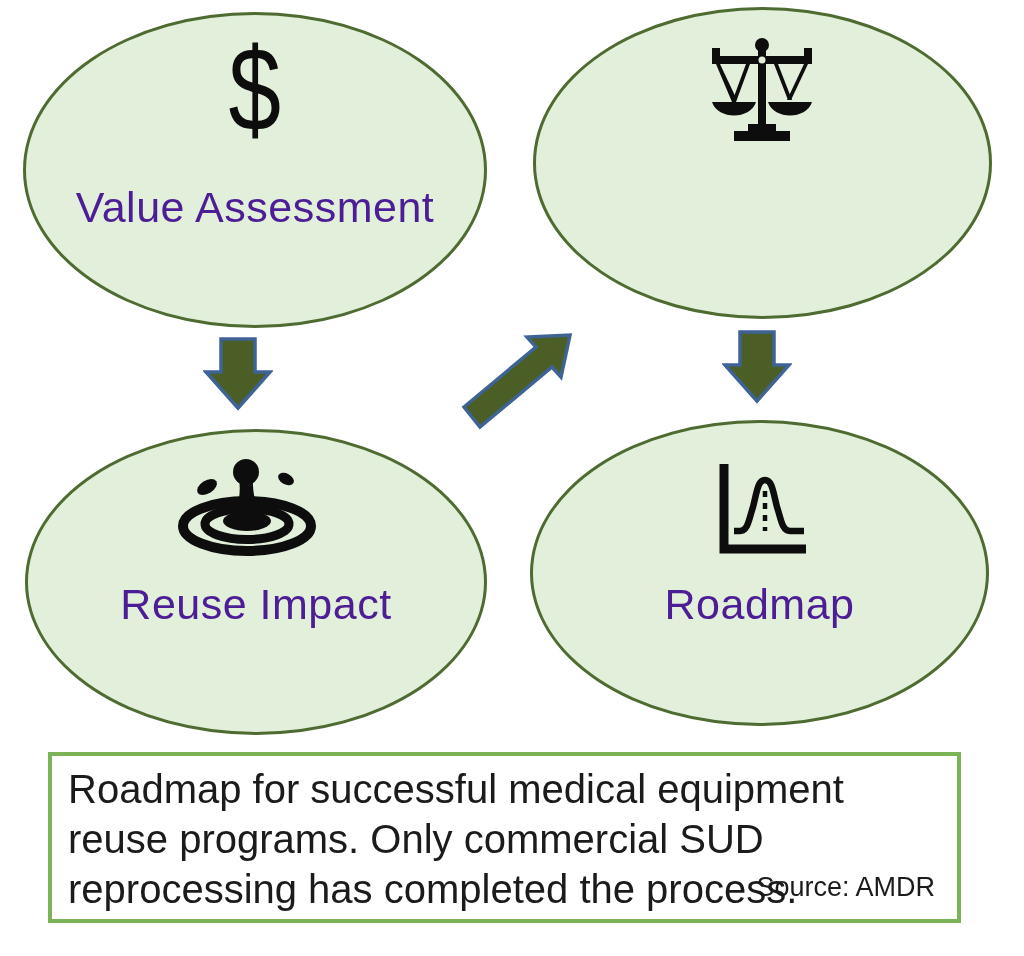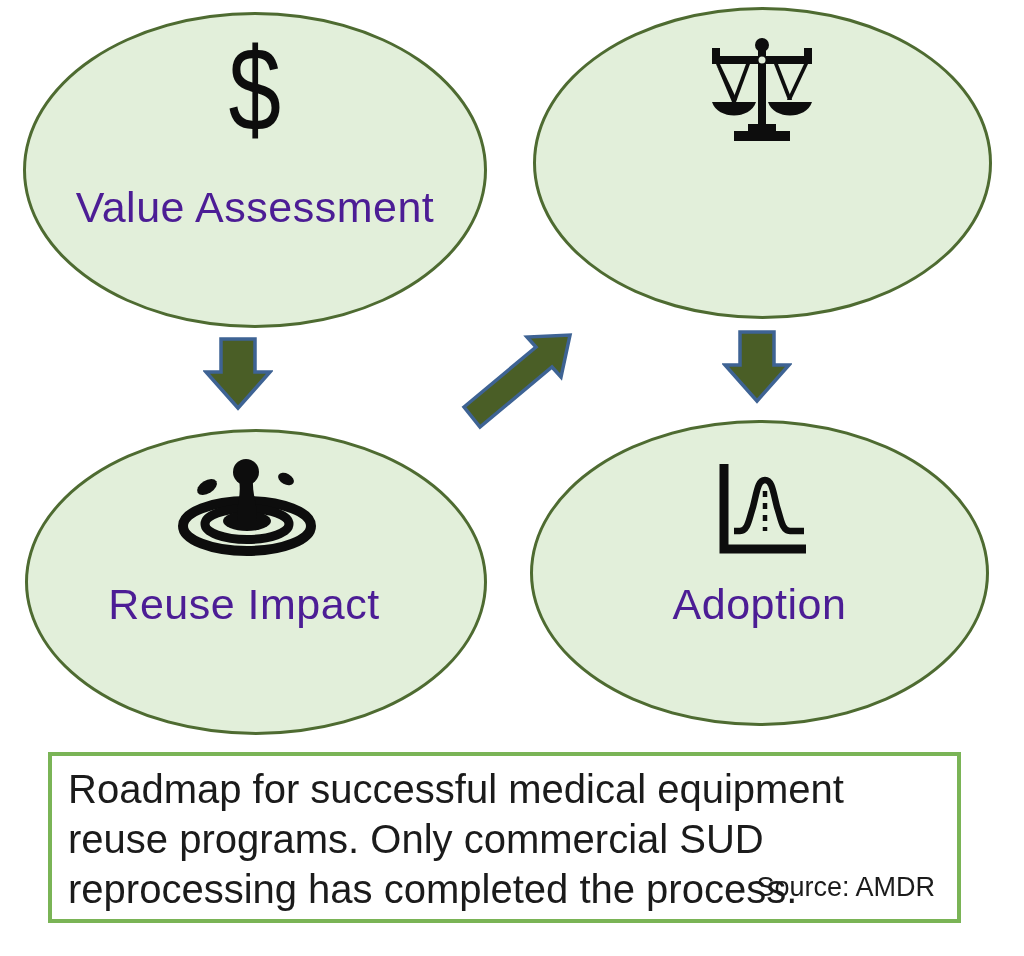--- a/index.html
+++ b/index.html
@@ -82,31 +82,31 @@
       </g>
       <g fill="#0d0d0d" stroke="none">
         <ellipse cx="85" cy="73" rx="24" ry="10"></ellipse>
         <circle cx="84" cy="24" r="13"></circle>
         <path d="M77,32 C80,48 73,60 76,73 L94,73 C97,60 90,48 91,32 Z"></path>
         <ellipse cx="45" cy="39" rx="11" ry="6.5" transform="rotate(-32 45 39)"></ellipse>
         <ellipse cx="124" cy="31" rx="8.5" ry="5.5" transform="rotate(28 124 31)"></ellipse>
       </g>
     </svg>
   </div>
-  <div class="node-label" style="left:13px;top:580px;width:462px;">Reuse Impact</div>
+  <div class="node-label" style="left:25px;top:580px;width:462px;">Reuse Impact</div>
 
   <div class="node" style="left:530px;top:420px;width:459px;height:306px;"></div>
   <div class="icon-wrap" style="left:714px;top:461px;">
     <svg width="95" height="96" viewBox="0 0 95 96">
       <path d="M10,3 L10,88 L92,88" fill="none" stroke="#0d0d0d" stroke-width="9"></path>
       <path d="M20,70 L26,70 C34,70 35,58 39,46 C43,30 44,19 51,19 C58,19 59,30 63,46 C67,58 68,70 76,70 L90,70" fill="none" stroke="#0d0d0d" stroke-width="6.5"></path>
       <path d="M51,30 L51,70" fill="none" stroke="#0d0d0d" stroke-width="4.5" stroke-dasharray="6,6"></path>
     </svg>
   </div>
-  <div class="node-label" style="left:530px;top:580px;width:459px;">Adoption</div>
+  <div class="node-label" style="left:530px;top:580px;width:459px;">Roadmap</div>
 
   <div class="arrow" style="left:203px;top:337px;">
     <svg width="70" height="74" viewBox="0 0 70 74">
       <polygon points="18,2 52,2 52,35 67,35 35,71 3,35 18,35" fill="#4a5e26" stroke="#3e6394" stroke-width="3.5" stroke-linejoin="miter"></polygon>
     </svg>
   </div>
 
   <div class="arrow" style="left:459px;top:326px;">
     <svg width="116" height="106" viewBox="0 0 116 106">
       <polygon points="5,81 77,21 68,11 111,9 102,51 93,41 21,101" fill="#4a5e26" stroke="#3e6394" stroke-width="3.5" stroke-linejoin="miter"></polygon>

